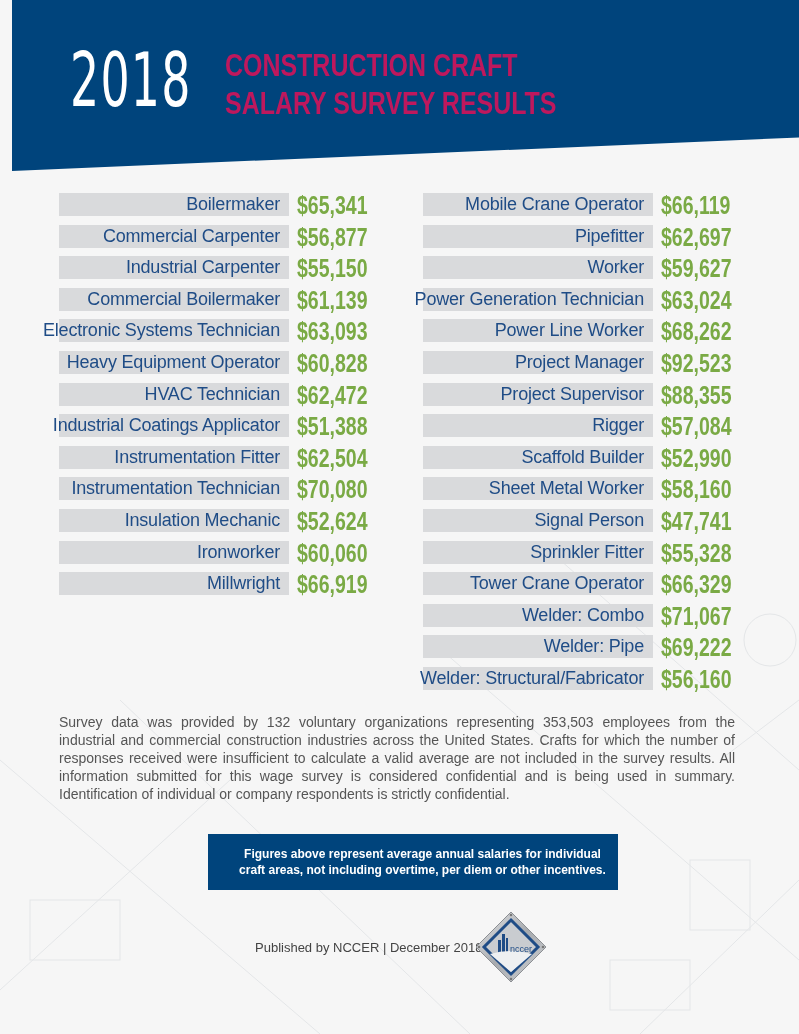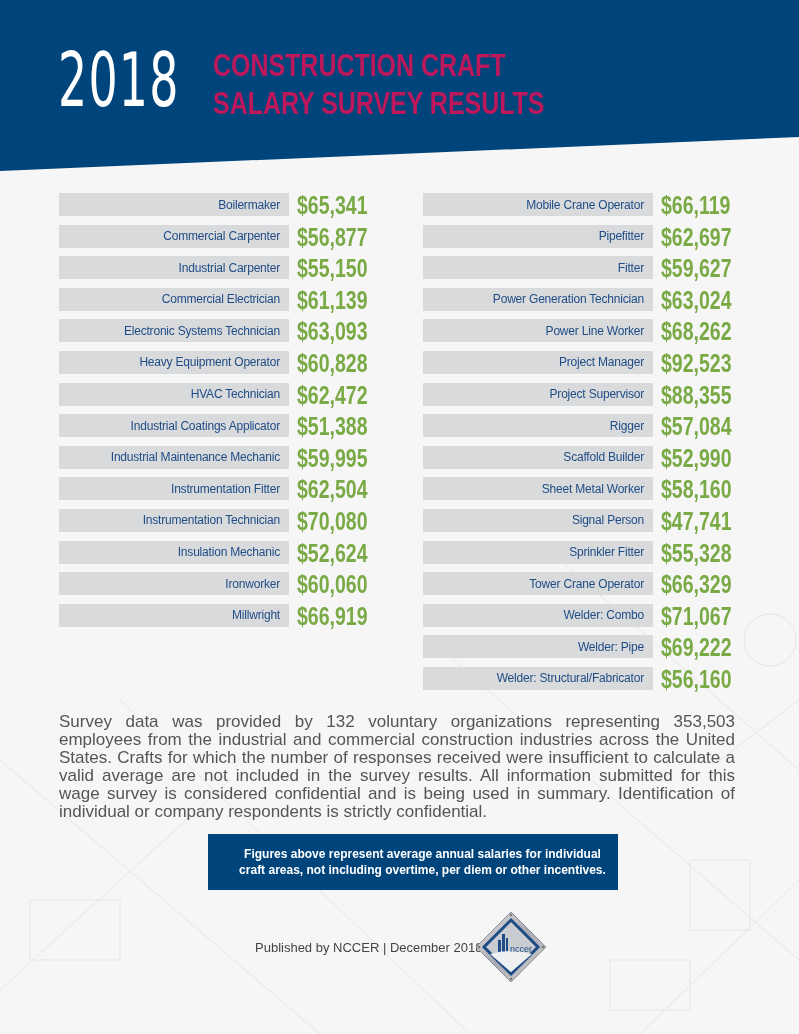--- a/index.html
+++ b/index.html
@@ -7,21 +7,21 @@
     body {
       position: relative;
       background: #f6f6f6;
       font-family: "Liberation Sans", sans-serif;
     }
     .bg-lines {
       position: absolute; left: 0; top: 0; width: 799px; height: 1034px;
       z-index: 0;
     }
     .header {
-      position: absolute; left: 0; top: 0; width: 729px; height: 172px;
+      position: absolute; left: 12px; top: 0; width: 729px; height: 172px;
       z-index: 1;
     }
     .header svg { position: absolute; left: 0; top: 0; }
     .year {
       position: absolute; left: 58px; top: 40px;
       font-family: "DejaVu Sans", sans-serif;
       font-size: 74px; line-height: 80px; color: #ffffff;
       transform: scaleX(0.62); transform-origin: left top;
       letter-spacing: 2px;
     }
@@ -43,32 +43,32 @@
     .row {
       position: relative; height: 31.6px; width: 320px;
     }
     .bar {
       position: absolute; left: 0; top: 0; height: 23px; width: 230px;
       background: #d9dadc;
       display: flex; align-items: center; justify-content: flex-end;
       padding-right: 9px;
     }
     .craft {
-      color: #1f4c86; font-size: 12px; white-space: nowrap;
+      color: #1f4c86; font-size: 18px; white-space: nowrap;
       letter-spacing: -0.2px;
     }
     .val {
       position: absolute; left: 238px; top: -2px;
       color: #7aaa45; font-weight: bold; font-size: 25px; line-height: 28px;
       transform: scaleX(0.78); transform-origin: left top;
       white-space: nowrap;
     }
     .footnote {
       position: absolute; left: 59px; top: 713px; width: 676px; z-index: 2;
-      color: #555; font-size: 17px; line-height: 18px;
+      color: #555; font-size: 14px; line-height: 18px;
       text-align: justify;
     }
     .banner {
       position: absolute; left: 208px; top: 834px; width: 410px; height: 56px;
       background: #00447c; z-index: 2;
       display: flex; flex-direction: column; align-items: center; justify-content: center;
       color: #fff; font-size: 12px; font-weight: bold; line-height: 16px;
       text-align: center;
       padding-left: 19px;
     }
@@ -124,21 +124,21 @@
       <span class="val">$56,877</span>
     </div>
   <div class="row">
       <div class="bar">
         <span class="craft">Industrial Carpenter</span>
       </div>
       <span class="val">$55,150</span>
     </div>
   <div class="row">
       <div class="bar">
-        <span class="craft">Commercial Electrician</span>
+        <span class="craft">Commercial Boilermaker</span>
       </div>
       <span class="val">$61,139</span>
     </div>
   <div class="row">
       <div class="bar">
         <span class="craft">Electronic Systems Technician</span>
       </div>
       <span class="val">$63,093</span>
     </div>
   <div class="row">
@@ -154,26 +154,20 @@
       <span class="val">$62,472</span>
     </div>
   <div class="row">
       <div class="bar">
         <span class="craft">Industrial Coatings Applicator</span>
       </div>
       <span class="val">$51,388</span>
     </div>
   <div class="row">
       <div class="bar">
-        <span class="craft">Industrial Maintenance Mechanic</span>
-      </div>
-      <span class="val">$59,995</span>
-    </div>
-  <div class="row">
-      <div class="bar">
         <span class="craft">Instrumentation Fitter</span>
       </div>
       <span class="val">$62,504</span>
     </div>
   <div class="row">
       <div class="bar">
         <span class="craft">Instrumentation Technician</span>
       </div>
       <span class="val">$70,080</span>
     </div>
@@ -205,21 +199,21 @@
       <span class="val">$66,119</span>
     </div>
   <div class="row">
       <div class="bar">
         <span class="craft">Pipefitter</span>
       </div>
       <span class="val">$62,697</span>
     </div>
   <div class="row">
       <div class="bar">
-        <span class="craft">Fitter</span>
+        <span class="craft">Worker</span>
       </div>
       <span class="val">$59,627</span>
     </div>
   <div class="row">
       <div class="bar">
         <span class="craft">Power Generation Technician</span>
       </div>
       <span class="val">$63,024</span>
     </div>
   <div class="row">

